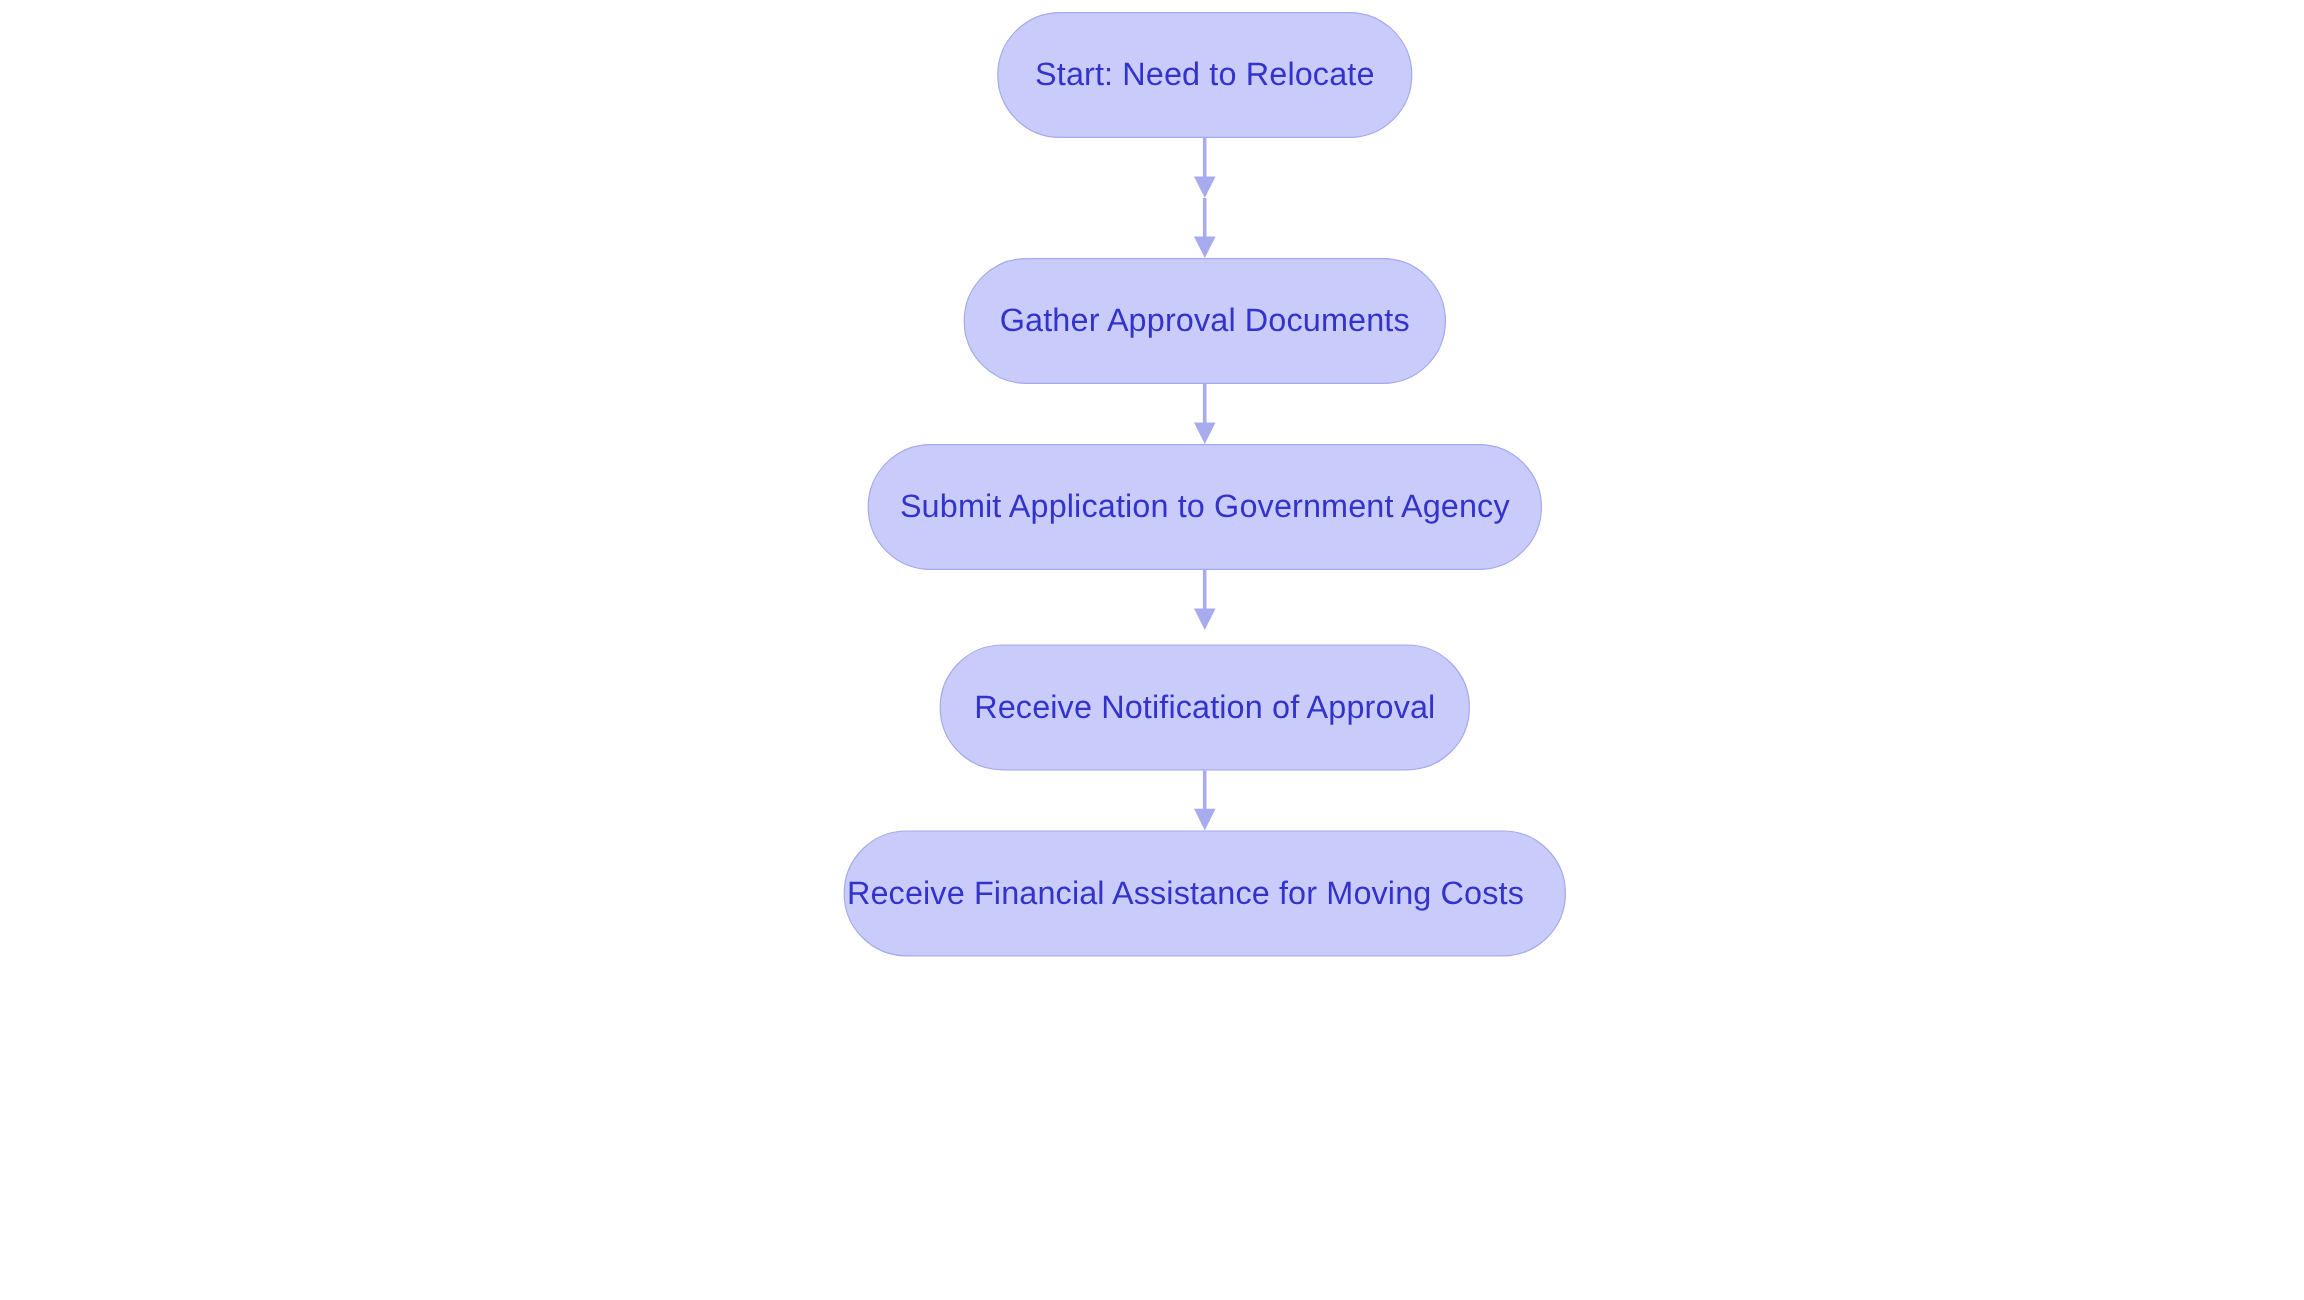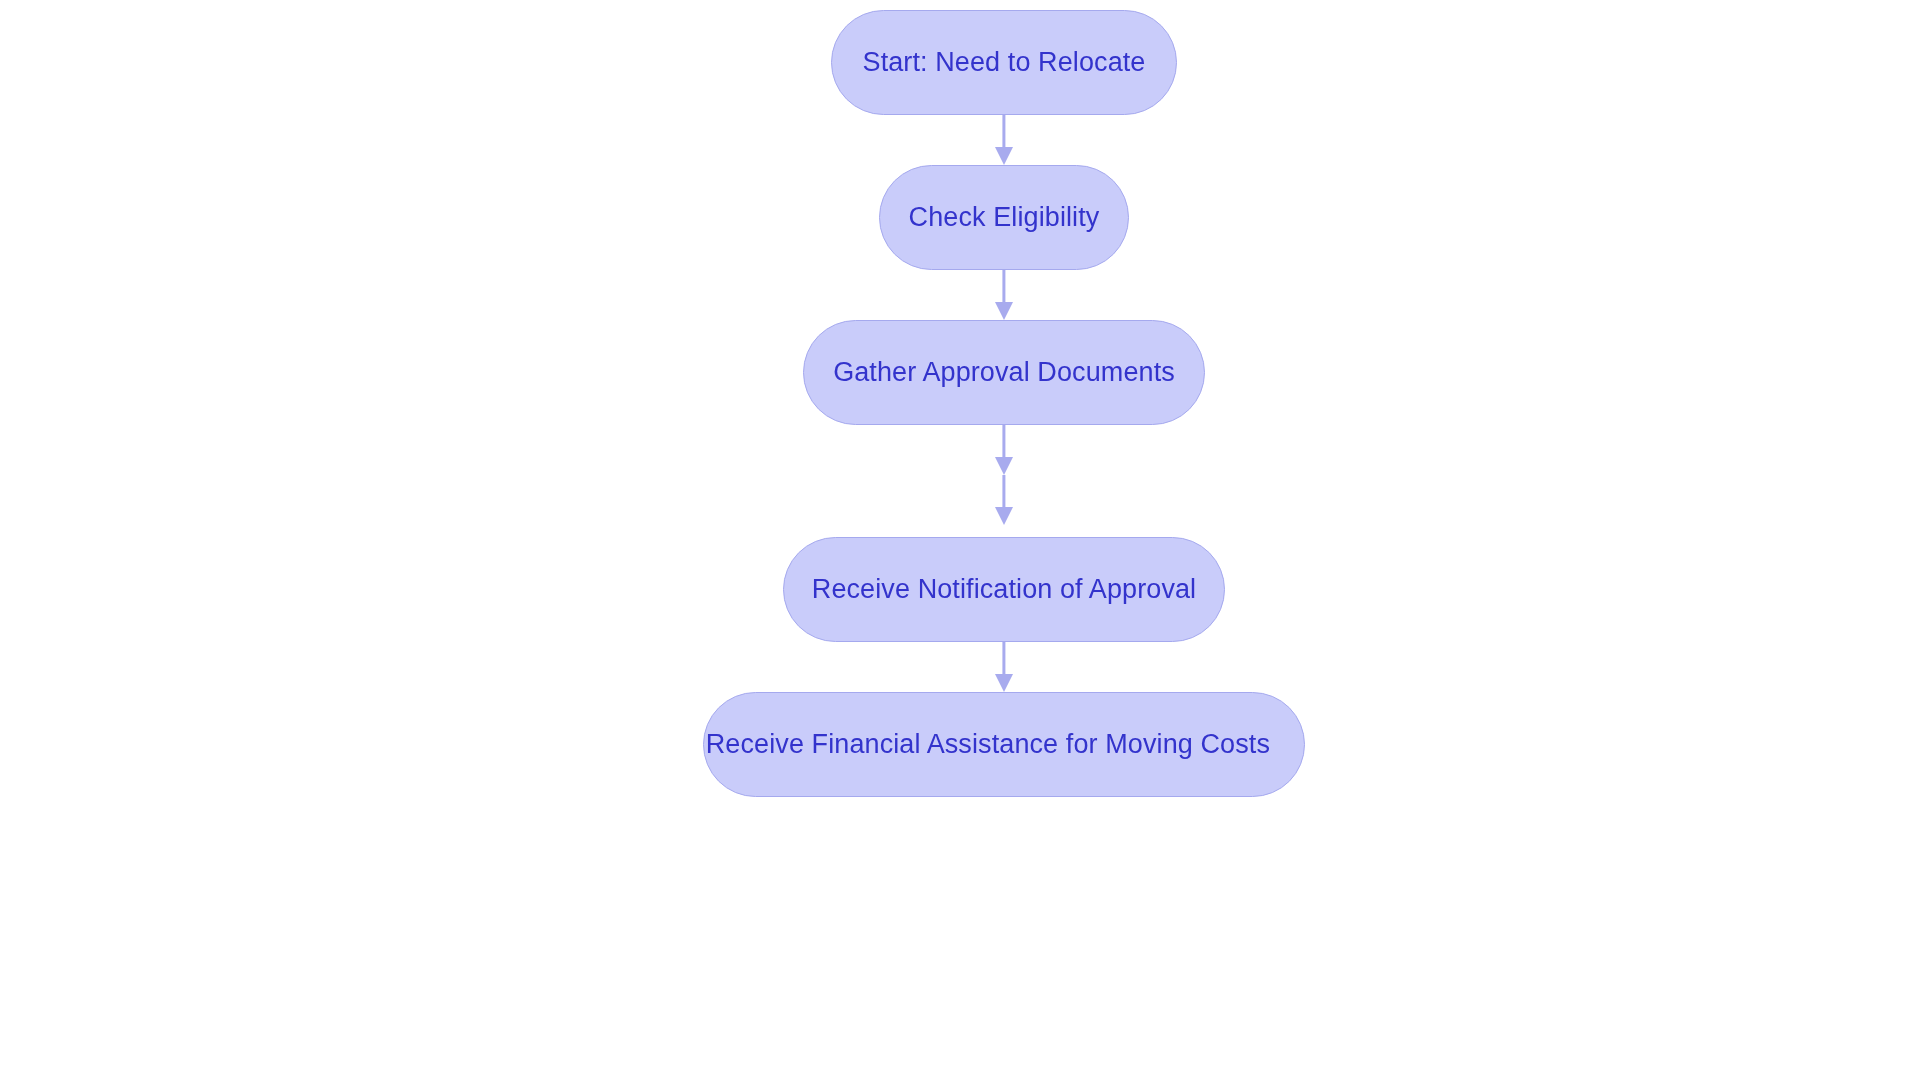--- a/index.html
+++ b/index.html
@@ -96,38 +96,38 @@
 
   <div class="node w-n0">
     <span class="node-label">Start: Need to Relocate</span>
   </div>
 
   <div class="connector">
     <div class="stem"></div>
     <div class="head"></div>
   </div>
 
-  <div class="node w-n1">
-    <span class="node-label">Check Eligibility</span>
-  </div>
 
   <div class="connector">
     <div class="stem"></div>
     <div class="head"></div>
   </div>
 
   <div class="node w-n2">
     <span class="node-label">Gather Approval Documents</span>
   </div>
 
   <div class="connector">
     <div class="stem"></div>
     <div class="head"></div>
   </div>
 
+  <div class="node w-n3">
+    <span class="node-label">Submit Application to Government Agency</span>
+  </div>
 
   <div class="connector">
     <div class="stem"></div>
     <div class="head"></div>
   </div>
 
   <div class="node w-n4">
     <span class="node-label">Receive Notification of Approval</span>
   </div>
 

